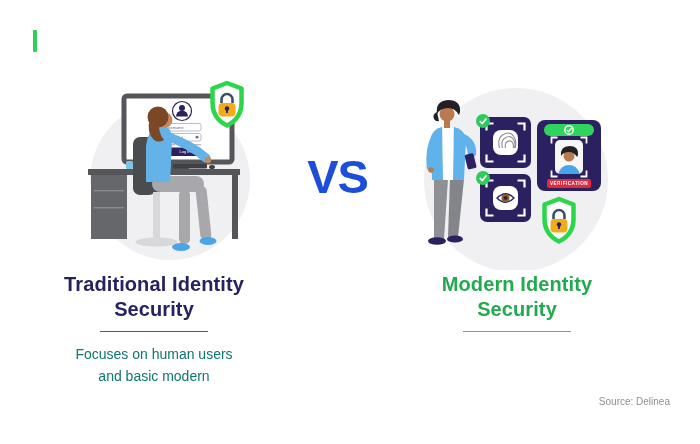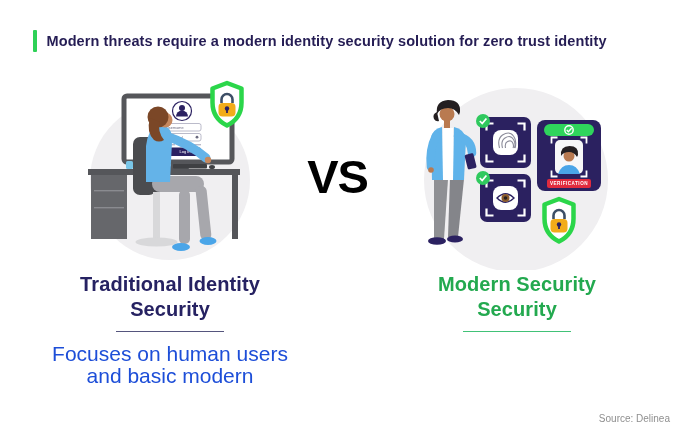--- a/index.html
+++ b/index.html
@@ -11,45 +11,44 @@
   .accent-bar { width:3.5px; height:22px; background:#2ED157; margin-right:10px; border-radius:1px; }
   .title { font-size:14.5px; font-weight:bold; color:#251D54; white-space:nowrap; letter-spacing:0.1px; }
 
   
   .illu-left  { position:absolute; left:60px;  top:70px; width:230px; height:200px; }
   .illu-right { position:absolute; left:400px; top:70px; width:230px; height:200px; }
   svg text { font-family:"Liberation Sans", sans-serif; }
 
   
   .vs { position:absolute; left:300px; top:149px; width:75px; text-align:center;
-        font-size:47px; font-weight:bold; color:#000000; letter-spacing:-1px; }
+        font-size:47px; font-weight:bold; color:#1d4ed8; letter-spacing:-1px; }
 
   
   .col { position:absolute; top:272px; width:240px; text-align:center; }
-  .col-left  { left:50px; }
+  .col-left  { left:34px; }
   .col-right { left:397px; }
   .heading { font-size:20px; font-weight:bold; line-height:25px; letter-spacing:0.1px; }
   .col-left  .heading { color:#262262; }
   .col-right .heading { color:#23A94F; }
   .divider { width:108px; height:0; margin:9px auto 11px auto; border-top:1.6px solid; }
   .col-left  .divider { border-color:#55557D; }
   .col-right .divider { border-color:#41C277; }
-  .desc { font-size:21px; color:#1d4ed8; line-height:22px; }
-
-  
-  .source { position:absolute; right:30px; top:413px; font-size:10px; color:#8F8F8F; }
+  .desc { font-size:14px; color:#0f766e; line-height:22px; }
+
+  
+  .source { position:absolute; right:30px; top:396px; font-size:10px; color:#8F8F8F; }
 </style>
 </head>
 <body>
 
 <div class="canvas">
 
   <div class="header">
     <div class="accent-bar"></div>
-    <div class="title">Modern threats require a modern identity security solution for zero trust identity</div>
   </div>
 
   <svg class="illu-left" viewBox="0 0 230 200">
     <circle cx="110" cy="110" r="80" fill="#F0EFF1"></circle>
 
     <g>
       <rect x="28" y="99" width="152" height="6" fill="#55565A"></rect>
       <rect x="31" y="105" width="36" height="64" fill="#66676B"></rect>
       <rect x="34" y="120" width="30" height="1.4" fill="#8A8B90"></rect>
       <rect x="34" y="137" width="30" height="1.4" fill="#8A8B90"></rect>
@@ -209,21 +208,21 @@
     </div>
     <div class="divider"></div>
     <div class="desc">
       <div>Focuses on human users</div>
       <div>and basic modern</div>
     </div>
   </div>
 
   <div class="col col-right">
     <div class="heading">
-      <div>Modern Security</div>
+      <div>Modern Identity</div>
       <div>Security</div>
     </div>
     <div class="divider"></div>
     <div class="desc">
     </div>
   </div>
 
   <div class="source">Source: Delinea</div>
 
 </div>

